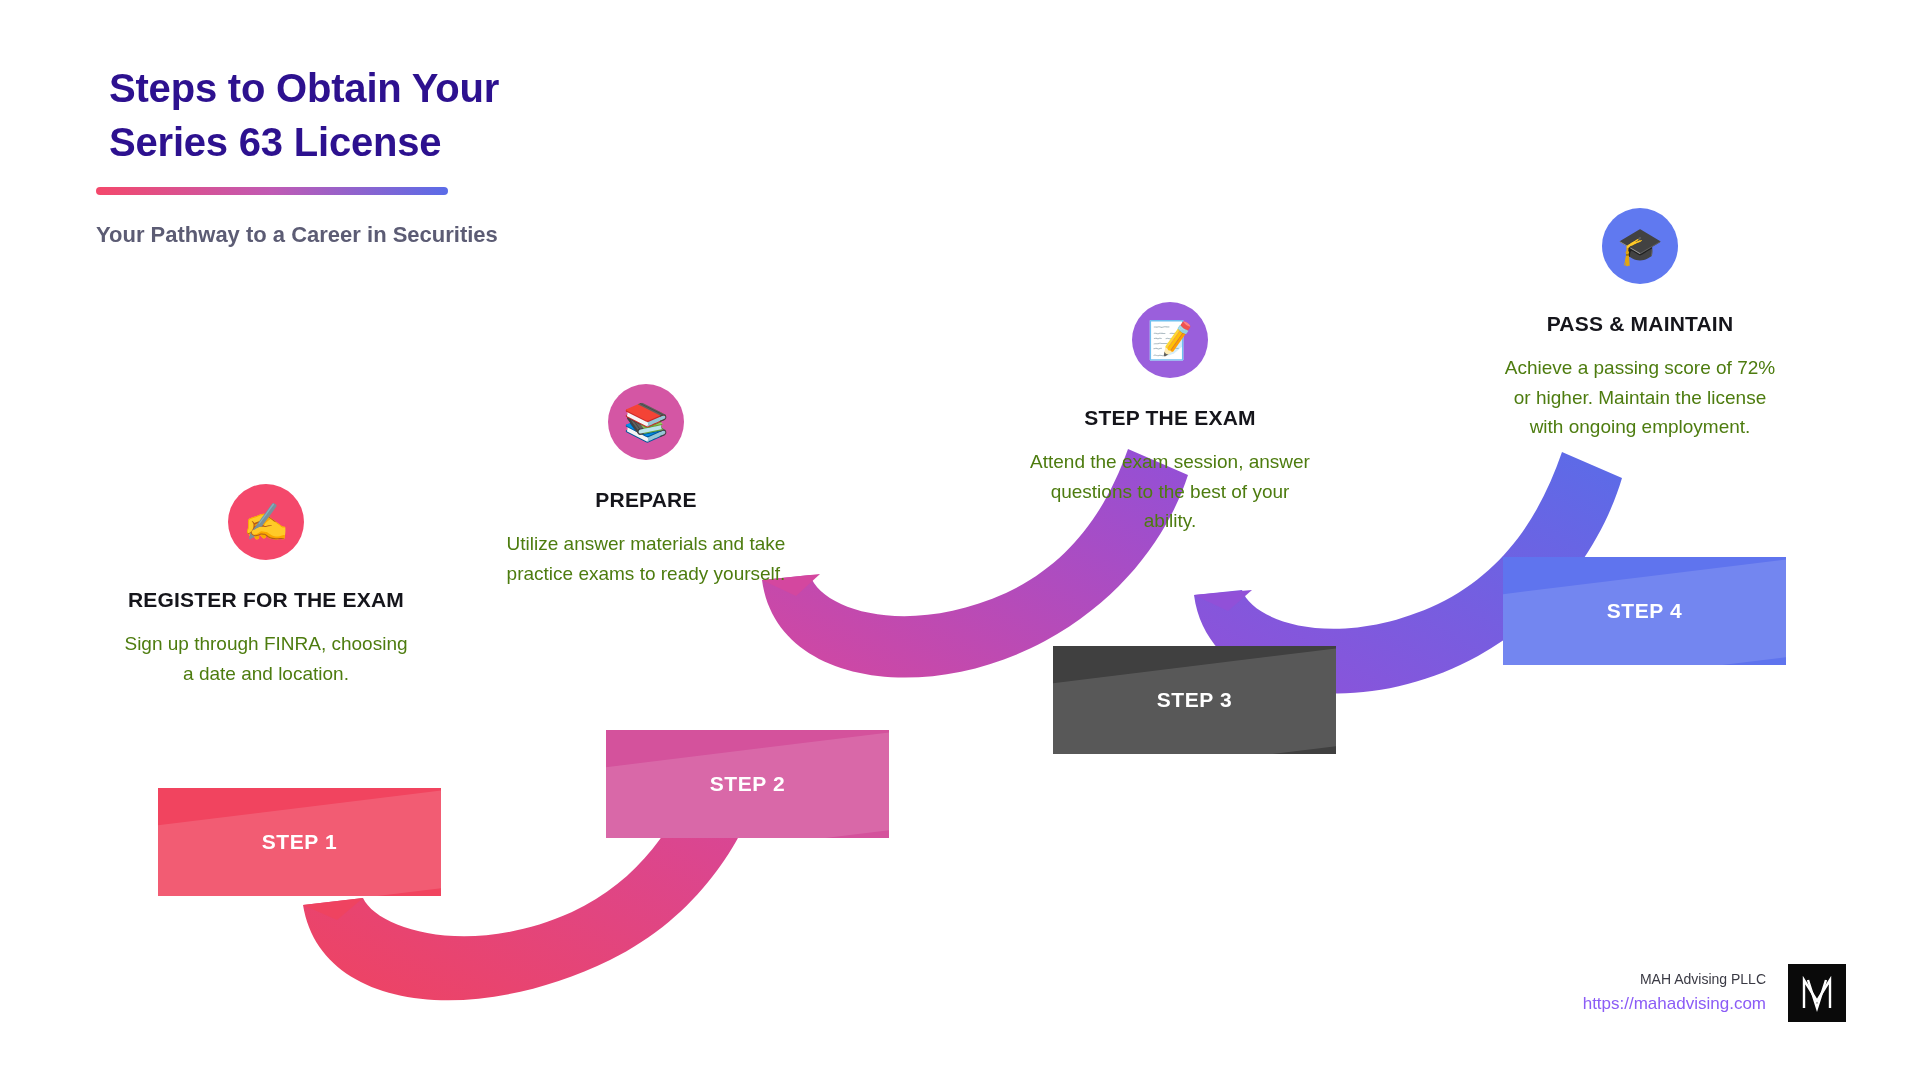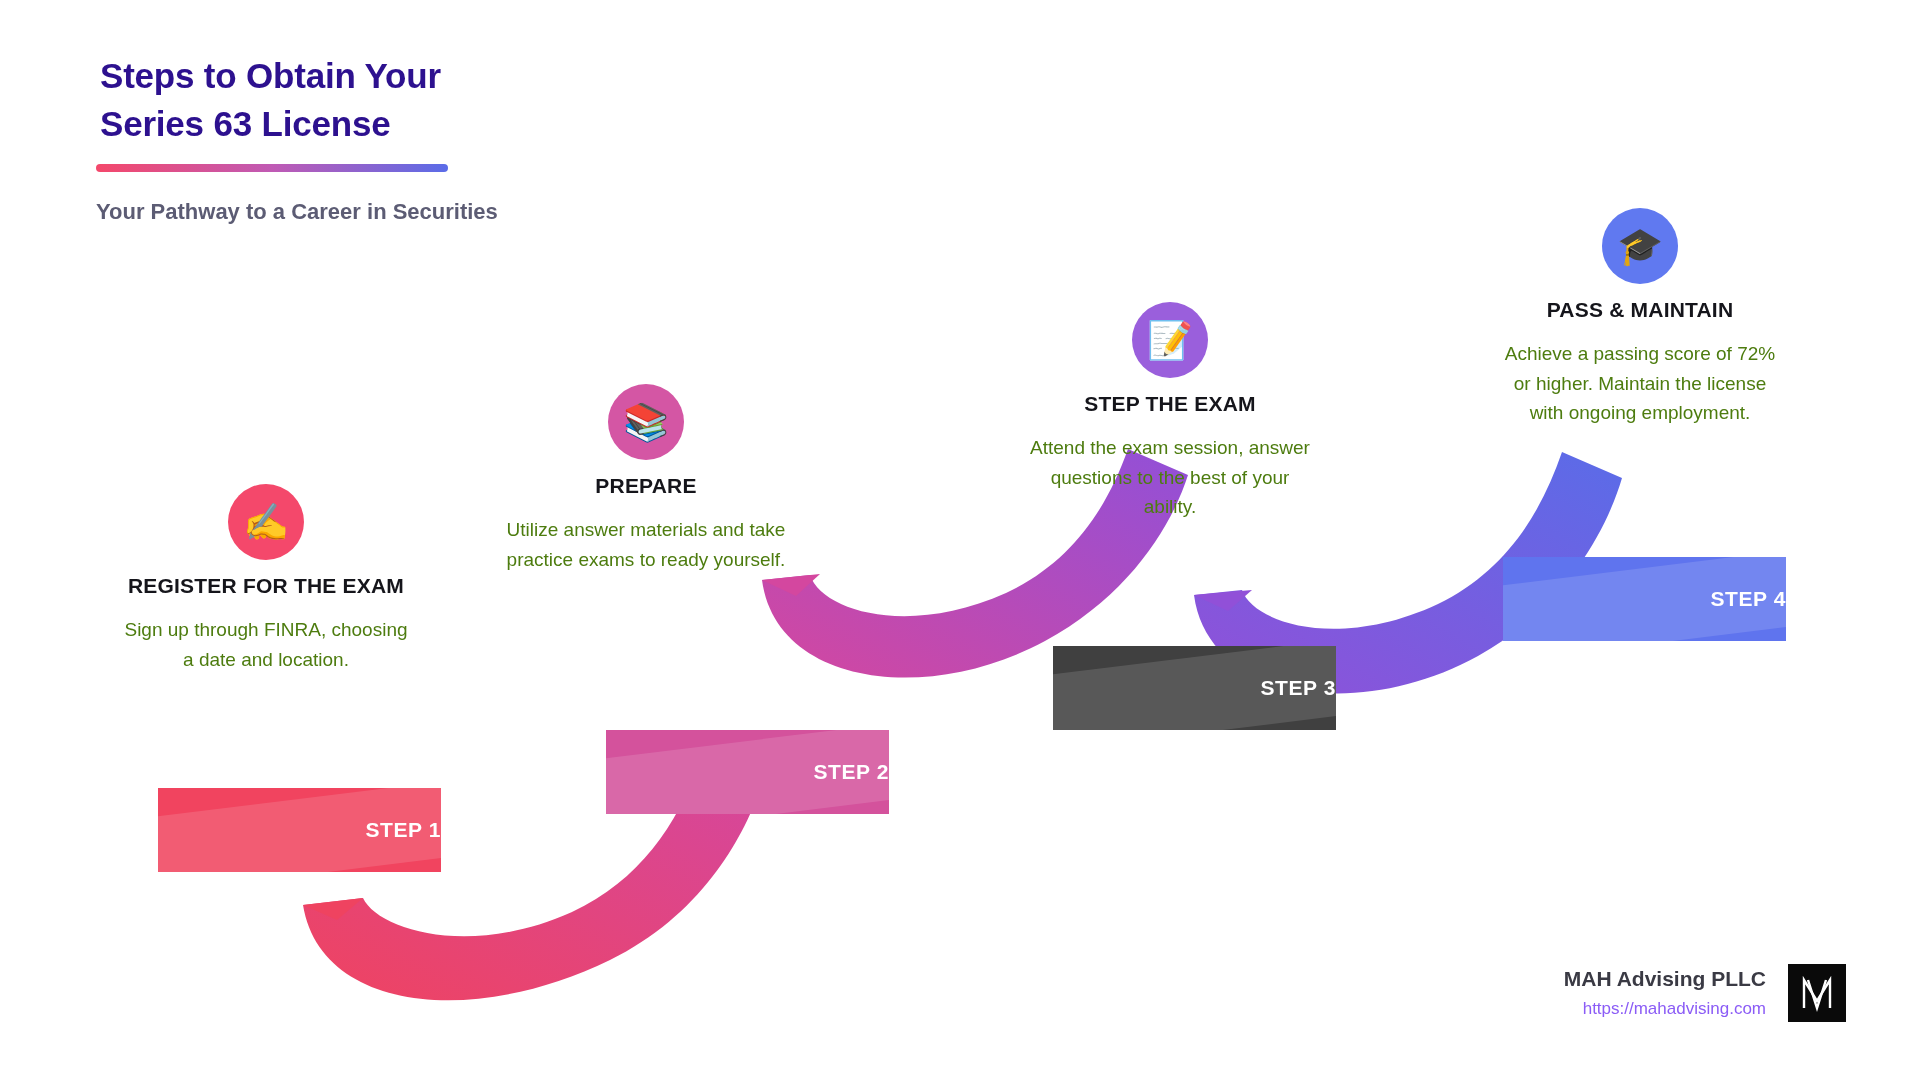--- a/index.html
+++ b/index.html
@@ -17,26 +17,26 @@
   }
 
   
   #header {
     position: absolute;
     left: 96px;
     top: 48px;
     width: 640px;
   }
   #page-title {
-    font-size: 35px;
+    font-size: 40px;
     font-weight: bold;
     line-height: 1.36;
     color: #2d118f;
     letter-spacing: -0.2px;
-    margin: 4px;
+    margin: 13px;
     white-space: pre-line;
   }
   #title-rule {
     margin-top: 17px;
     width: 352px;
     height: 8px;
     border-radius: 4px;
     background: linear-gradient(90deg, #f4486b 0%, #c05ab4 50%, #5a6ce8 100%);
   }
   #page-subtitle {
@@ -77,43 +77,43 @@
     width: 76px;
     height: 76px;
     border-radius: 50%;
     display: flex;
     align-items: center;
     justify-content: center;
     font-size: 37px;
     line-height: 1;
   }
   .step-heading {
-    margin-top: 12px;
+    margin-top: 26px;
     font-size: 21px;
     font-weight: bold;
     color: #15151b;
     letter-spacing: 0.2px;
     line-height: 1.3;
   }
   .step-desc {
     margin-top: 16px;
     font-size: 19px;
     color: #4d7c0f;
     line-height: 1.55;
     padding: 0 6px;
   }
 
   
   .step-banner {
     position: absolute;
     width: 283px;
-    height: 84px;
-    display: flex;
-    align-items: center;
-    justify-content: flex-end;
+    height: 108px;
+    display: flex;
+    align-items: center;
+    justify-content: center;
     overflow: hidden;
   }
   .step-banner .sheen {
     position: absolute;
     left: -10%;
     top: 38%;
     width: 130%;
     height: 90%;
     background: rgba(255,255,255,0.13);
     transform: rotate(-7deg);
@@ -134,22 +134,22 @@
     right: 74px;
     bottom: 58px;
     display: flex;
     align-items: center;
     gap: 22px;
   }
   #footer-text {
     text-align: right;
   }
   #footer-brand {
-    font-size: 21px;
-    font-weight: bold;
+    font-size: 14px;
+    font-weight: normal;
     color: #3a3a44;
     line-height: 1.35;
   }
   #footer-url {
     margin-top: 4px;
     font-size: 17px;
     color: #8b5cf6;
     line-height: 1.35;
   }
   #footer-logo {

